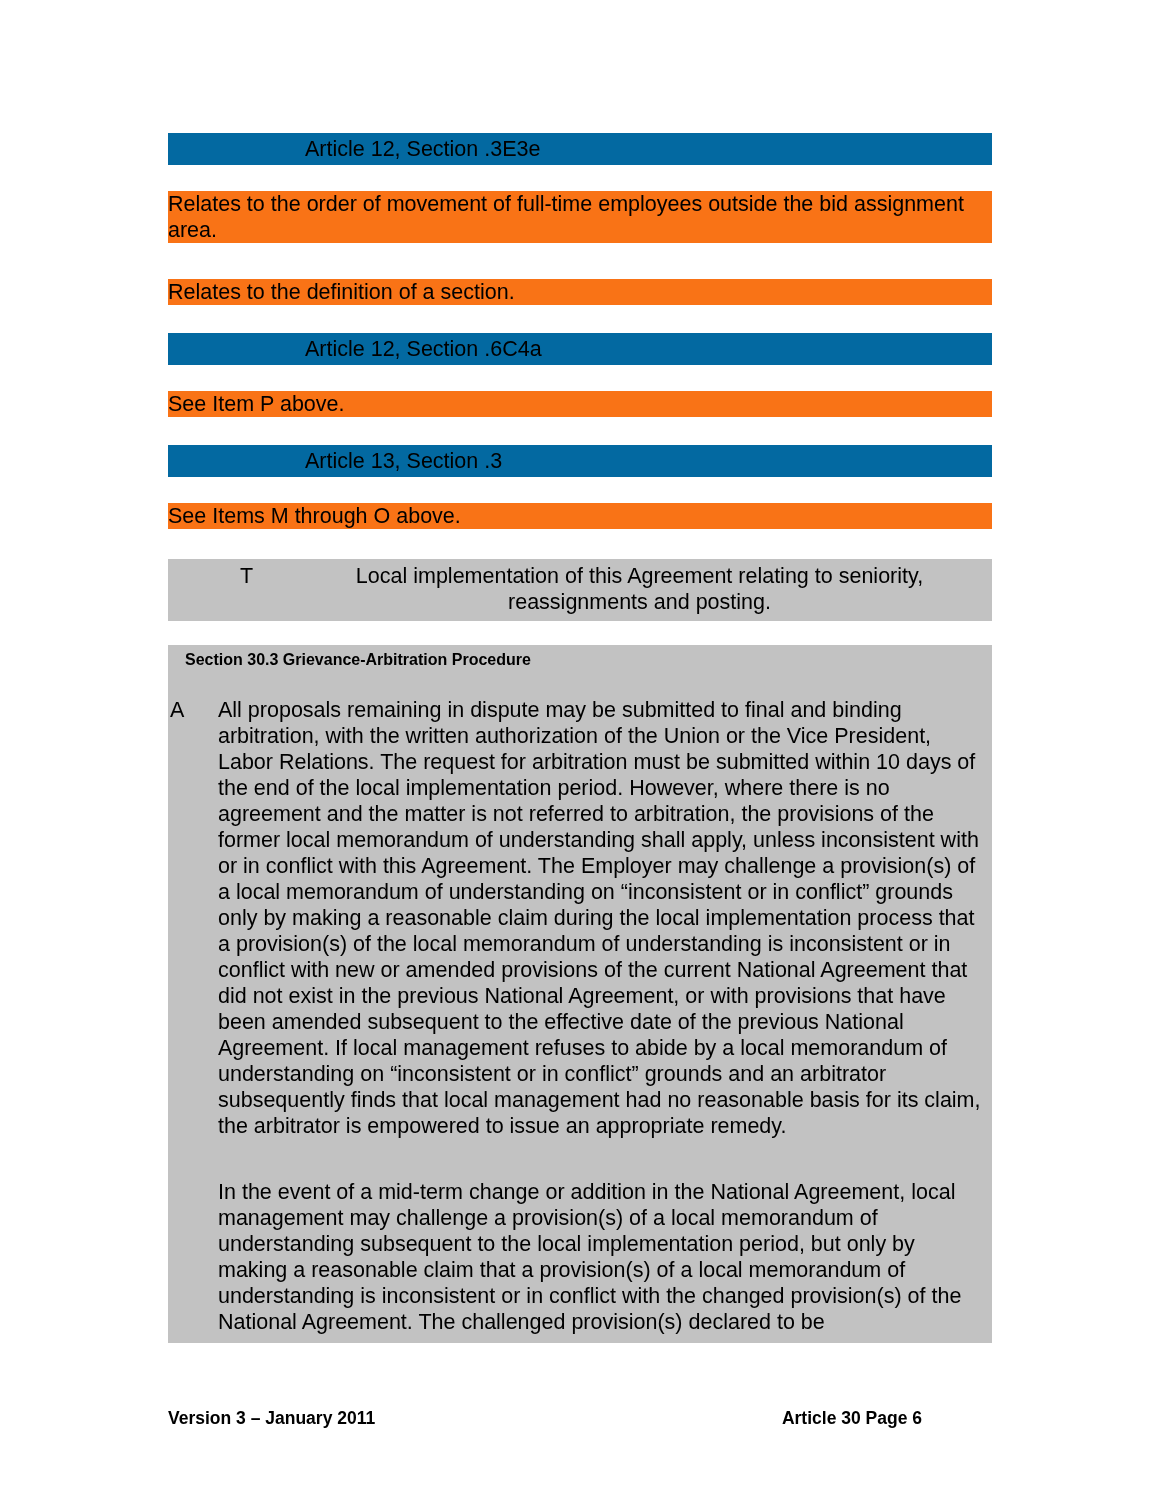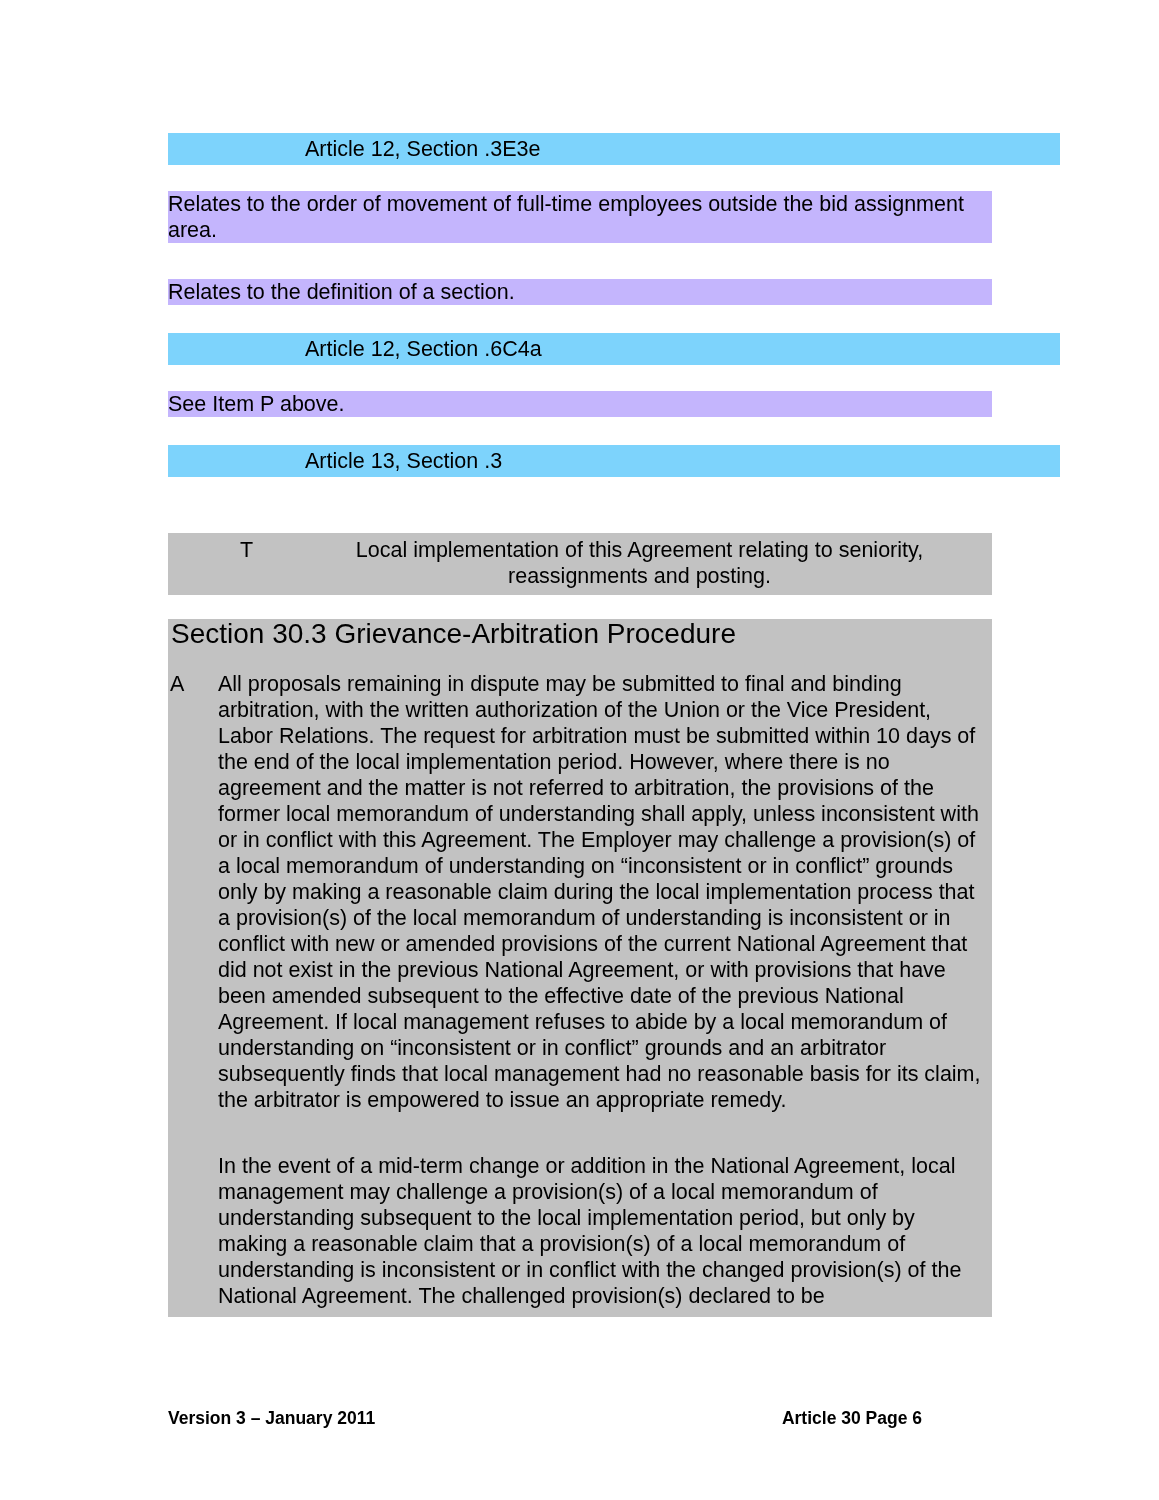--- a/index.html
+++ b/index.html
@@ -37,36 +37,36 @@
   
   .content {
     position: absolute;
     left: 168px;
     top: 133px;
     width: 824px;
   }
 
   
   .band {
-    background: #7dd3fc;
-    width: 892px;
+    background: #0369a1;
+    width: 824px;
     box-sizing: border-box;
   }
   .band-line {
     font-size: 21.5px;
     line-height: 32px;
     padding-left: 137px;
     white-space: nowrap;
   }
 
   
   .para {
     font-size: 21.5px;
     line-height: 26px;
-    background: #c4b5fd;
+    background: #f97316;
   }
 
   .gap { background: #ffffff; }
   .gap-8  { height: 8px; }
   .gap-24 { height: 24px; }
   .gap-26 { height: 26px; }
   .gap-28 { height: 28px; }
   .gap-30 { height: 30px; }
 
   
@@ -91,24 +91,24 @@
   }
 
   
   .block {
     background: #c2c2c2;
     width: 824px;
     box-sizing: border-box;
     padding: 0;
   }
   .block-title {
-    font-size: 28px;
-    font-weight: normal;
+    font-size: 16px;
+    font-weight: bold;
     line-height: 30px;
-    padding-left: 3px;
+    padding-left: 17px;
     white-space: nowrap;
   }
   .block-spacer { height: 22px; }
 
   .block-item {
     position: relative;
     font-size: 21.5px;
     line-height: 26px;
   }
   .block-item .letter {
@@ -172,20 +172,21 @@
     <div class="para">See Item P above.</div>
 
     <div class="gap gap-28"></div>
 
     <div class="band">
       <div class="band-line">Article 13, Section .3</div>
     </div>
 
     <div class="gap gap-26"></div>
 
+    <div class="para">See Items M through O above.</div>
 
     <div class="gap gap-30"></div>
 
     <div class="item">
       <span class="item-letter">T</span>
       <div class="item-body">Local implementation of this Agreement relating to seniority, reassignments and posting.</div>
     </div>
 
     <div class="gap gap-24"></div>
 

